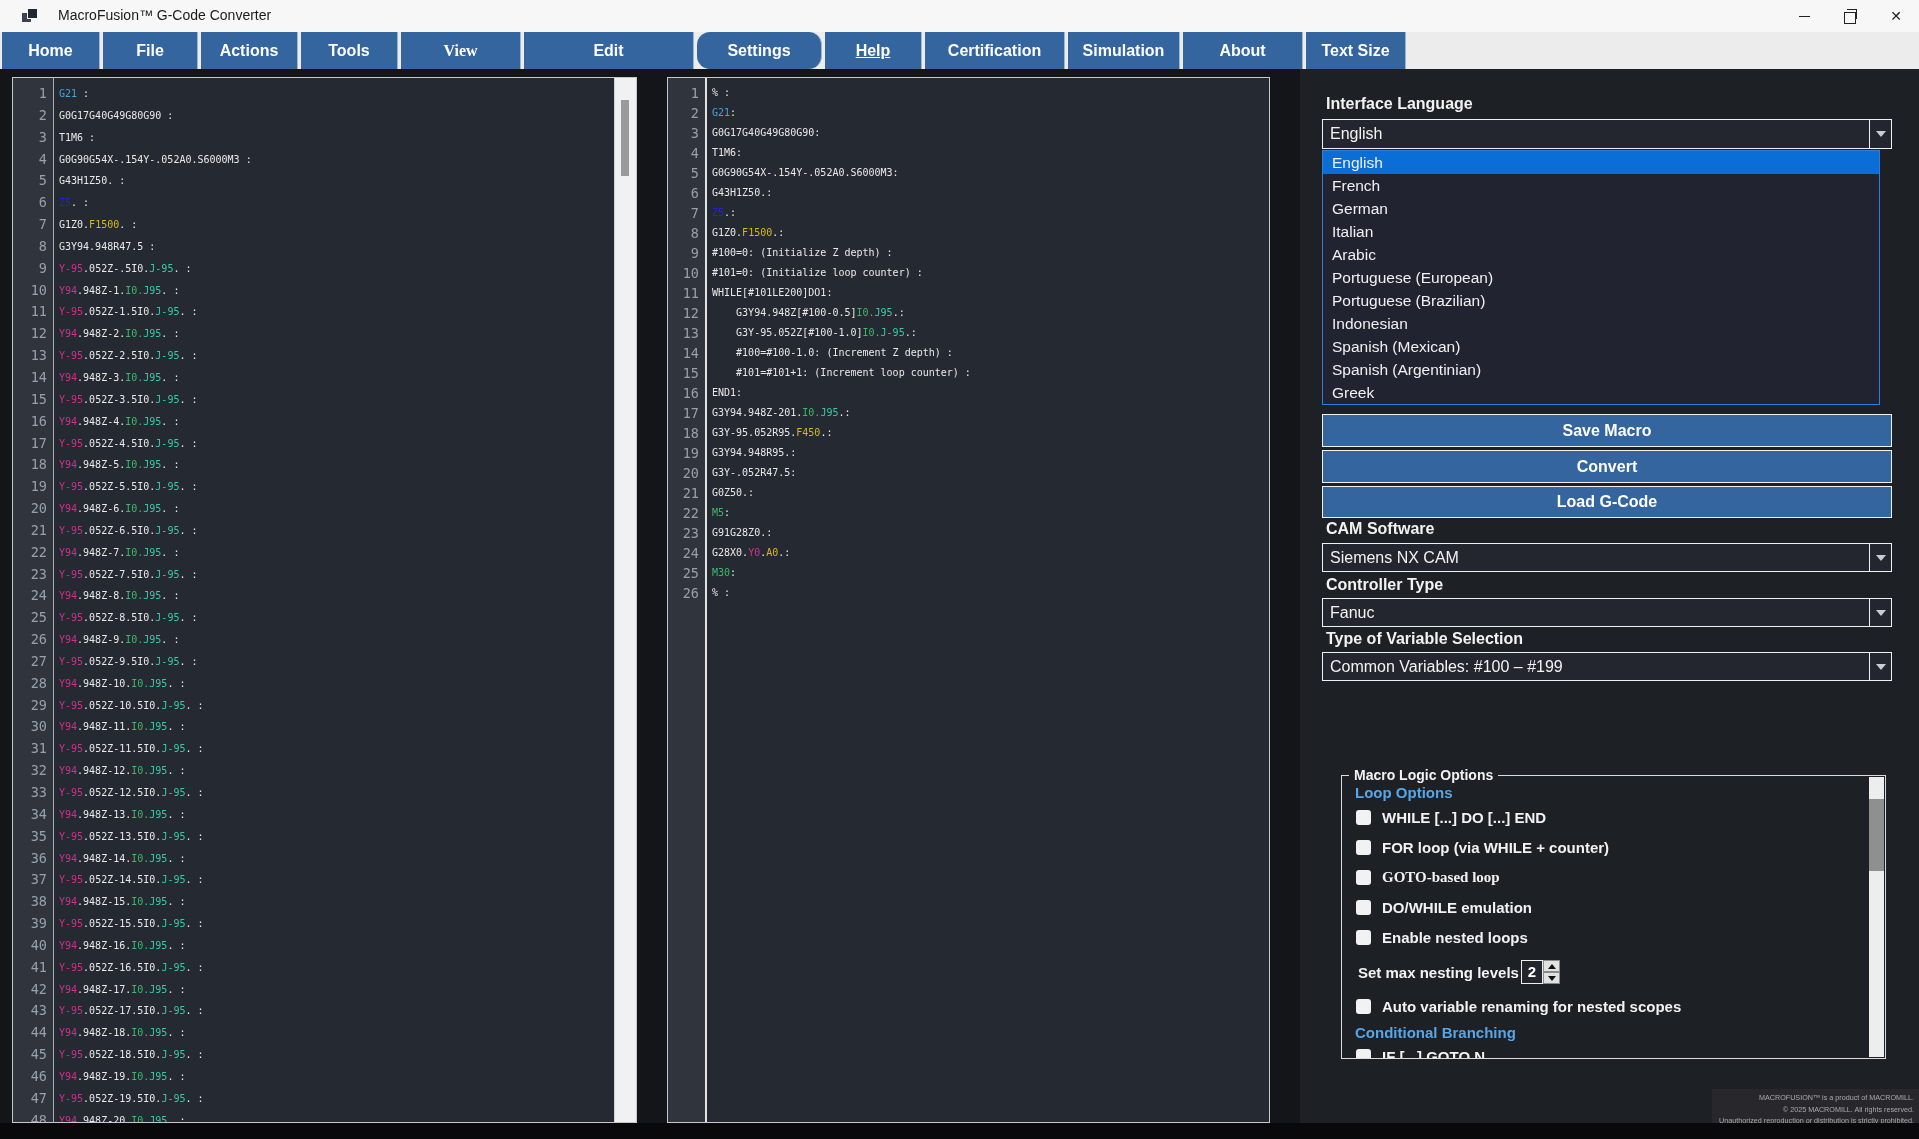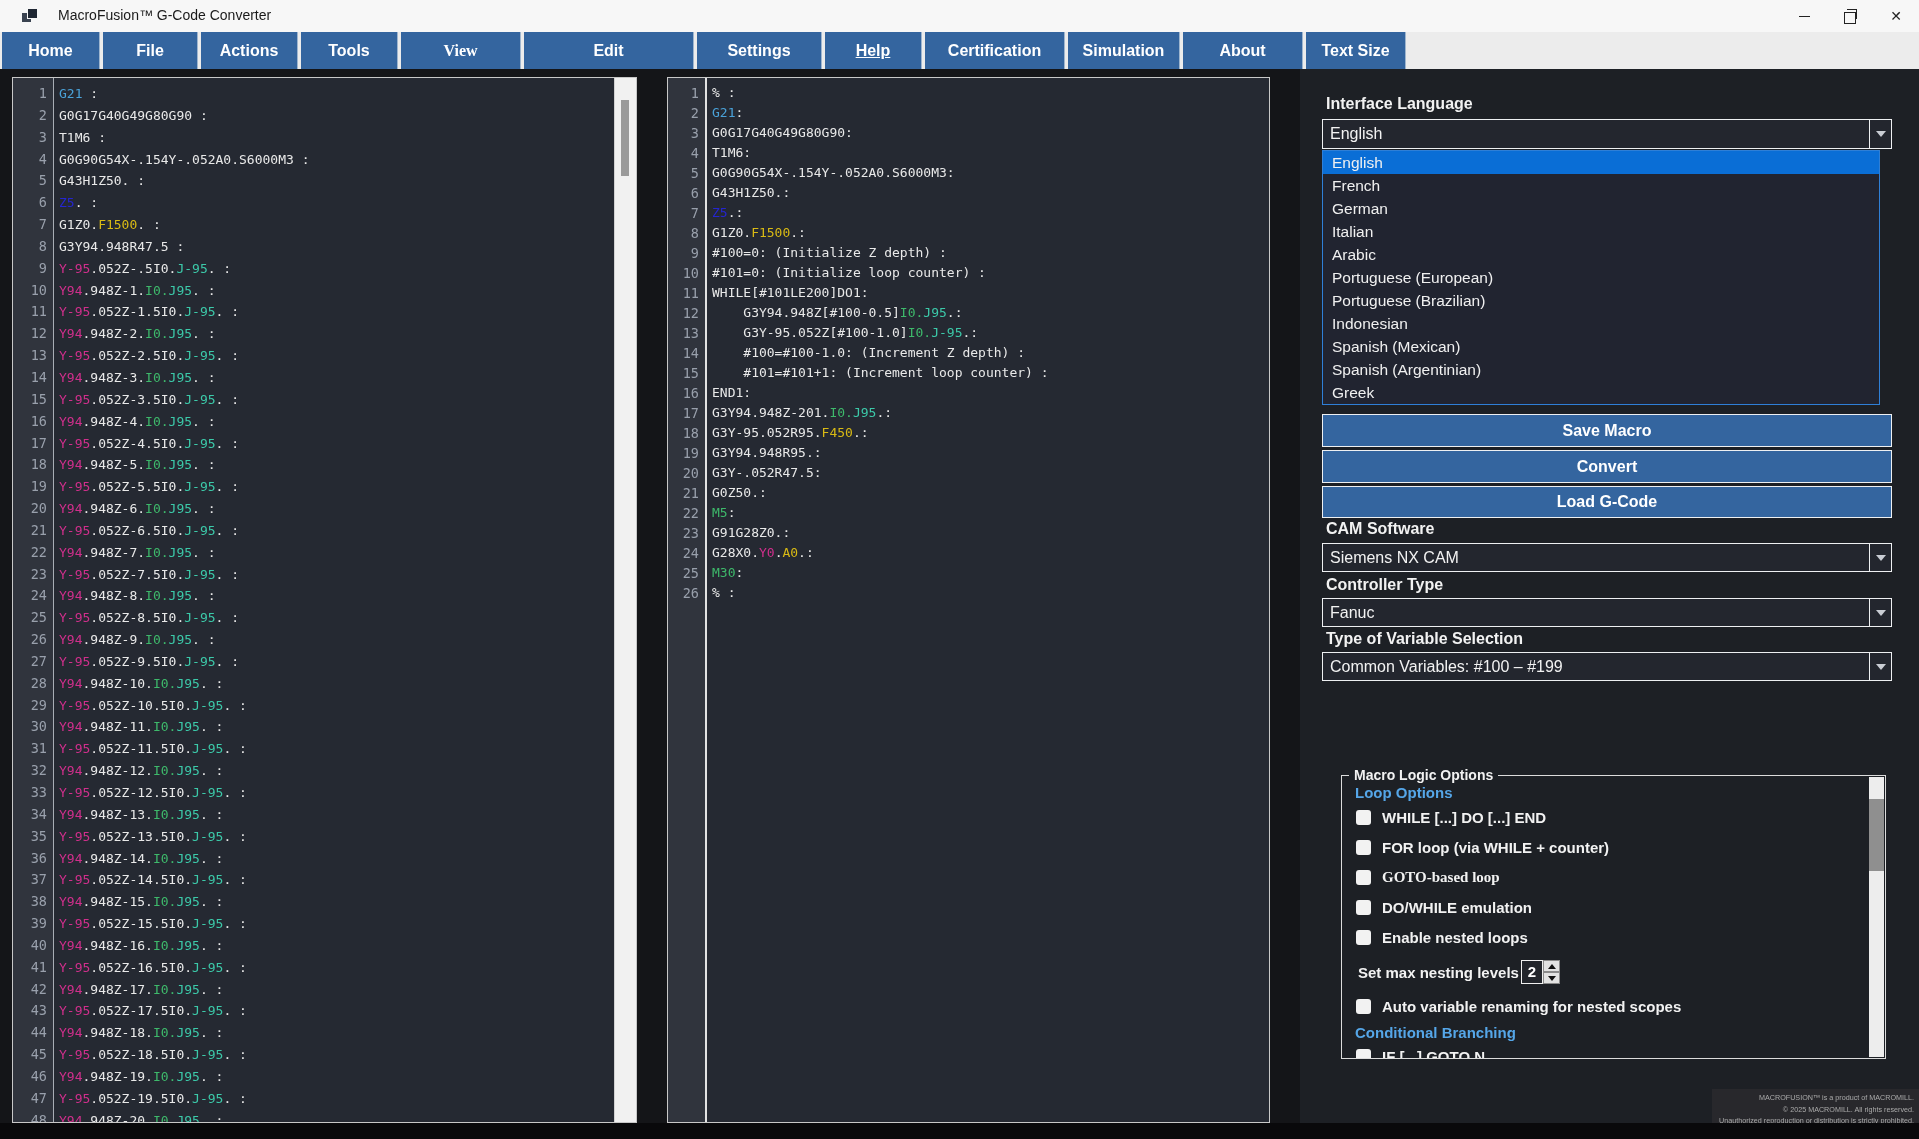--- a/index.html
+++ b/index.html
@@ -16,21 +16,21 @@
   .minbar{width:11px;height:1px;background:#222;}
   .restore-box{position:relative;width:10px;height:10px;border:1px solid #222;background:#f7f7f7;margin-top:3px;}
   .restore-box:before{content:"";position:absolute;left:2px;top:-4px;width:9px;height:9px;border:1px solid #222;border-left:none;border-bottom:none;}
   
   .menubar{position:absolute;left:0;top:32px;width:1919px;height:37px;background:#ececec;display:flex;padding-left:2px;box-sizing:border-box;}
   .tab{height:37px;background:#34659f;color:#fff;font-weight:bold;font-size:16px;display:flex;align-items:center;justify-content:center;margin-right:3px;box-sizing:border-box;border-right:1px solid #9fb6cf;}
   
   .panel{position:absolute;top:77px;height:1046px;border:1px solid #c8c8c8;display:flex;box-sizing:border-box;background:#252932;overflow:hidden;}
   .gutter{background:#30343d;color:#99a0ac;font-family:"DejaVu Sans Mono",monospace;font-size:13.5px;text-align:right;box-sizing:border-box;padding:5px 6px 0 0;flex:0 0 auto;}
   .code{flex:1 1 auto;background:#252932;box-sizing:border-box;padding:5px 0 0 5px;overflow:hidden;
-        font-family:"DejaVu Sans Mono",monospace;font-size:13px;white-space:pre;}
+        font-family:"DejaVu Sans Mono",monospace;font-size:10px;white-space:pre;}
   .lh-left .cl,.lh-left .gl{height:21.85px;line-height:21.85px;}
   .lh-mid  .cl,.lh-mid  .gl{height:20px;line-height:20px;}
   .gutter-left{width:41px;border-right:1px solid #a8adb5;}
   .gutter-mid{width:37px;}
   .code-mid{border-left:2px solid #e2e2e2;}
   .vscroll{flex:0 0 21px;background:#f1f1f1;border-left:1px solid #d2d2d2;position:relative;}
   .vthumb{position:absolute;left:6px;width:8px;background:#9a9a9a;}
   .w{color:#e9e9e9}.cy{color:#4aa2d9}.bl{color:#2525d0}.ye{color:#d9ba14}.pk{color:#d02f8c}.tl{color:#3cc9a9}.gr{color:#3eb96b}
   
   .rightbg{position:absolute;left:1300px;top:69px;width:619px;height:1054px;background:#1d2025;}
@@ -83,21 +83,21 @@
     <div class="winbtn wb-close">✕</div>
   </div>
 
   <div class="menubar" id="menubar">
       <div class="tab" style="width: 98px;">Home</div>
       <div class="tab" style="width: 95px;">File</div>
       <div class="tab" style="width: 97px;">Actions</div>
       <div class="tab" style="width: 97px;">Tools</div>
       <div class="tab" style="width: 120px; font-family: Liberation Serif, serif;">View</div>
       <div class="tab" style="width: 170px;">Edit</div>
-      <div class="tab" style="width: 125px;">Settings</div>
+      <div class="tab" style="width: 125px; border-radius: 13px;">Settings</div>
       <div class="tab" style="width: 97px; text-decoration: underline;">Help</div>
       <div class="tab" style="width: 140px;">Certification</div>
       <div class="tab" style="width: 112px;">Simulation</div>
       <div class="tab" style="width: 120px;">About</div>
       <div class="tab" style="width: 100px;">Text Size</div>
     </div>
 
   <div class="panel lh-left" style="left:12px;width:625px;">
     <div class="gutter gutter-left" id="gutter-left">
         <div class="gl">1</div>

